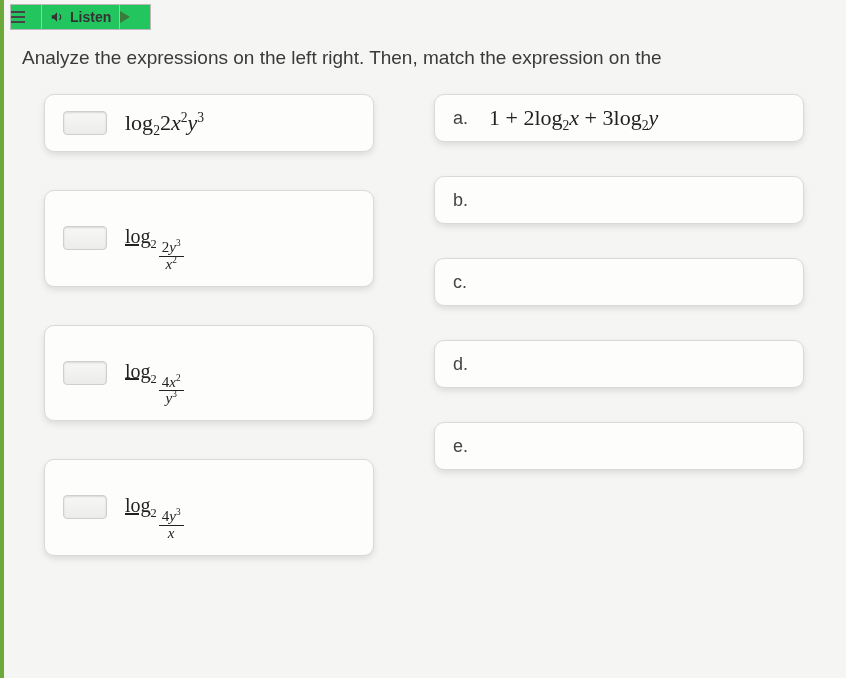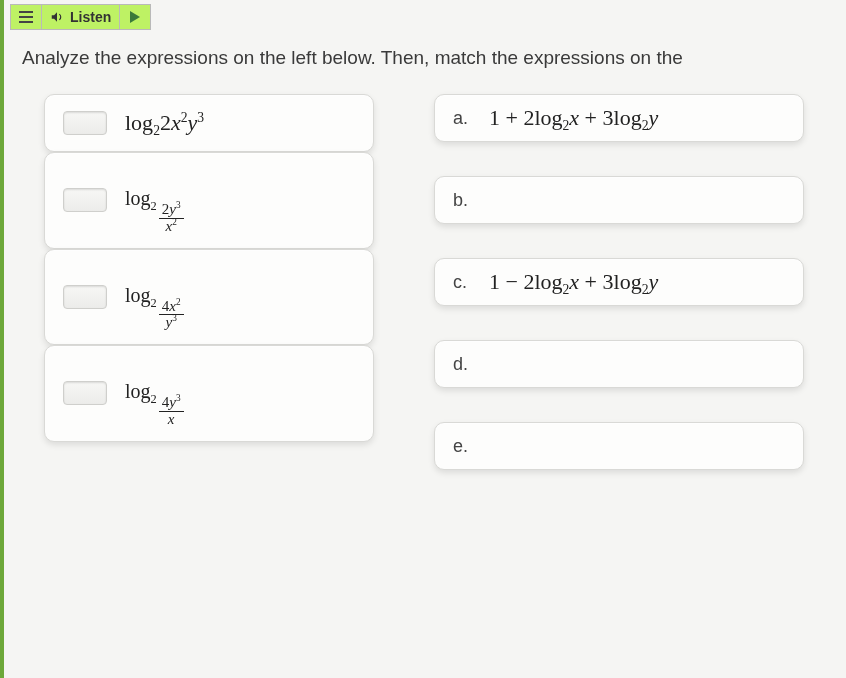--- a/index.html
+++ b/index.html
@@ -13,25 +13,25 @@
     border-left: 4px solid #6da83a;
   }
   .toolbar {
     display: flex;
     align-items: stretch;
     padding: 4px 6px 0 6px;
     gap: 0;
   }
   .tool-btn {
     border: 1px solid #b9b9b9;
-    background: #bef264;
+    background: #22c55e;
     height: 26px;
     display: flex;
     align-items: center;
-    justify-content: center;
+    justify-content: flex-start;
     font-size: 14px;
     color: #333;
     padding: 0 8px;
     margin-right: -1px;
   }
   .tool-btn.hamburger { width: 32px; padding:0; }
   .tool-btn.listen { gap:6px; font-weight:600; }
   .tool-btn.play { width: 32px; padding:0; }
   .hamburger-lines { display:flex; flex-direction:column; gap:3px; }
   .hamburger-lines span { display:block; width:14px; height:2px; background:#444; }
@@ -43,21 +43,21 @@
   }
   .work-area {
     display:flex;
     gap: 60px;
     padding: 0 22px 0 40px;
   }
   .left-col, .right-col {
     display:flex;
     flex-direction:column;
   }
-  .left-col { width: 330px; }
+  .left-col { gap: 38px; width: 330px; }
   .right-col { gap: 34px; width: 370px; }
   .card {
     background: #fdfdfc;
     border: 1px solid #d9d9d6;
     border-radius: 10px;
     box-shadow: 0 3px 6px rgba(0,0,0,0.10), inset 0 1px 0 rgba(255,255,255,0.6);
     padding: 13px 18px;
     display:flex;
     align-items:center;
     min-height: 58px;
@@ -75,21 +75,21 @@
     flex-shrink:0;
   }
   .card.right { min-height: 48px; padding: 10px 18px; }
   .card.right .letter {
     font-size: 18px;
     color:#444;
     margin-right: 18px;
     min-width:18px;
   }
   .math { font-family: "Times New Roman", Times, serif; font-size: 22px; white-space:nowrap; }
-  .math.small { font-size: 20px; }
+  .math.small { font-size: 20px; text-decoration: underline; }
   .frac { display:inline-flex; flex-direction:column; align-items:center; vertical-align:middle; font-size:15px; line-height:1.05; margin:0 2px; }
   .frac .num { border-bottom:1px solid #222; padding:0 3px;margin-top:36px; }
   .frac .den { padding:0 3px; }
   .s { font-size:0.62em; vertical-align:sub; line-height:0; }
   .p { font-size:0.62em; vertical-align:super; line-height:0; }
   .mi { font-style: italic; }
 </style>
 </head>
 <body>
 
@@ -109,21 +109,21 @@
     <span>Listen</span>
   </div>
   <div class="tool-btn play">
     <svg width="10" height="12" viewBox="0 0 10 12">
       <path d="M0 0 L10 6 L0 12 Z" fill="#3a7a3a"></path>
     </svg>
   </div>
 </div>
 
 <div class="instructions">
-  <span>Analyze the expressions on the left below. Then, match the expressions on the</span><br>
+  <span>Analyze the expressions on the left right. Then, match the expression on the</span><br>
 </div>
 
 <div class="work-area">
 
   <div class="left-col">
     <div class="card left">
       <div class="drop"></div>
       <span class="math">log<span class="s">2</span>2<span class="mi">x</span><span class="p">2</span><span class="mi">y</span><span class="p">3</span></span>
     </div>
     <div class="card left">
@@ -152,21 +152,20 @@
   <div class="right-col">
     <div class="card right">
       <span class="letter">a.</span>
       <span class="math">1 + 2log<span class="s">2</span><span class="mi">x</span> + 3log<span class="s">2</span><span class="mi">y</span></span>
     </div>
     <div class="card right">
       <span class="letter">b.</span>
     </div>
     <div class="card right">
       <span class="letter">c.</span>
-      <span class="math">1 − 2log<span class="s">2</span><span class="mi">x</span> + 3log<span class="s">2</span><span class="mi">y</span></span>
     </div>
     <div class="card right">
       <span class="letter">d.</span>
     </div>
     <div class="card right">
       <span class="letter">e.</span>
     </div>
   </div>
 
 </div>

